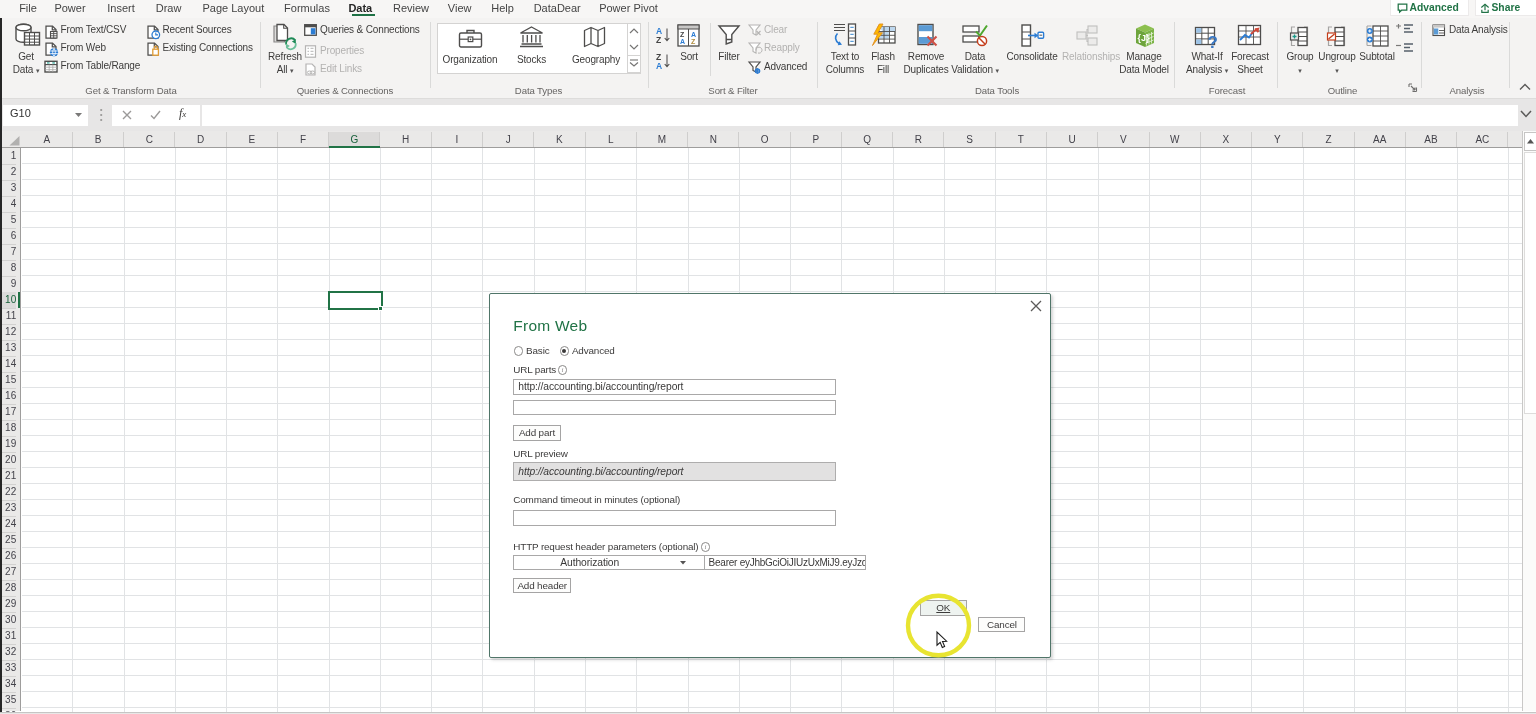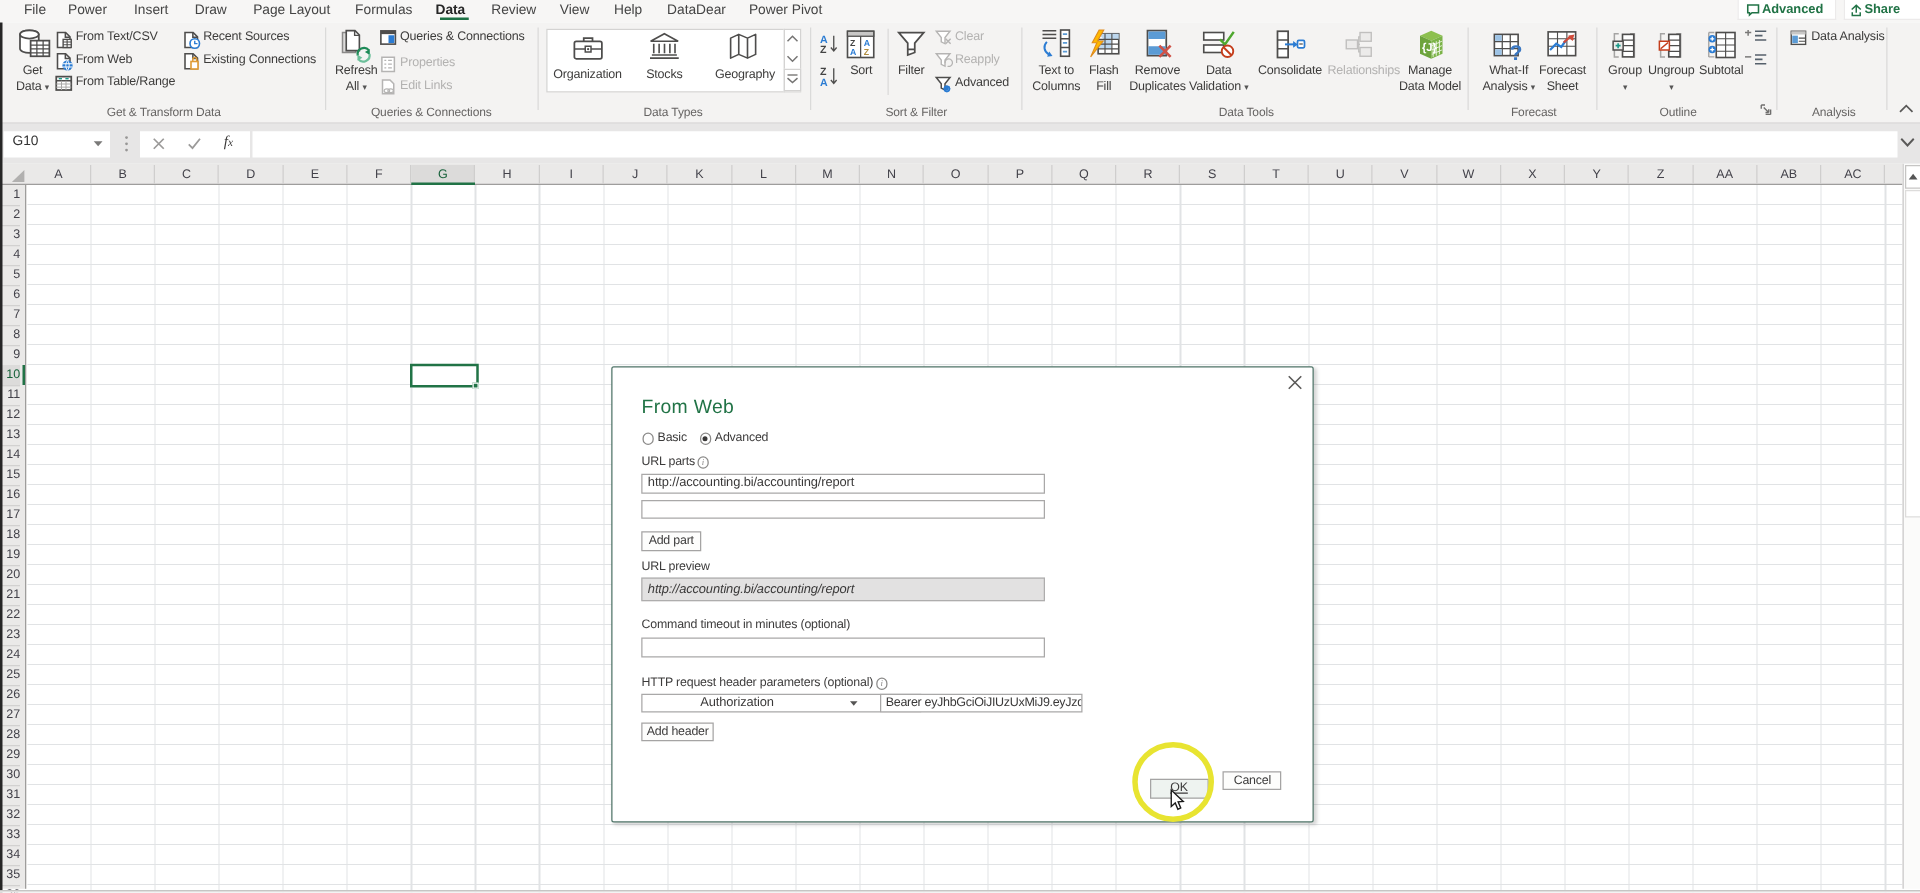--- a/index.html
+++ b/index.html
@@ -485,20 +485,20 @@
 <div class="dl" style="left:23.7px;top:199.8px;">Command timeout in minutes (optional)</div>
 <div class="din" style="left:23.7px;top:215.8px;width:316.5px;height:13.6px;"></div>
 <div class="dl" style="left:23.7px;top:246.5px;">HTTP request header parameters (optional)</div>
 <div class="info" style="left:211px;top:248.3px;">i</div>
 <div class="din" style="left:23.7px;top:261.2px;width:175.4px;height:12.8px;padding-left:46px;">Authorization</div>
 <svg style="left:190.5px;top:267px" width="6" height="4">
       <path d="M0 0 L3 3.6 L6 0" fill="#555453"></path>
     </svg>
 <div class="din" style="left:214px;top:261.2px;width:156px;height:12.8px;font-size:10px;letter-spacing:-0.25px;">Bearer eyJhbGciOiJIUzUxMiJ9.eyJzdW</div>
 <div class="dbtn" style="left:23.7px;top:283.4px;width:55.8px;height:13.2px;line-height:13.5px;">Add header</div>
-<div class="dbtn" style="left:430.2px;top:329px;width:45px;height:13.5px;line-height:13.8px;background:#eef3f0;text-decoration:underline;">OK</div>
+<div class="dbtn" style="left:430.2px;top:306px;width:45px;height:13.5px;line-height:13.8px;background:#eef3f0;text-decoration:underline;">OK</div>
 <div class="dbtn" style="left:488.8px;top:322.8px;width:45px;height:13.5px;line-height:13.8px;">Cancel</div>
 </div>
 <svg style="left:905px;top:593px" width="68" height="66">
     <ellipse cx="33.5" cy="32.5" rx="30.5" ry="29.8" fill="none" stroke="#e8e431" stroke-width="4.4"></ellipse>
   </svg>
 <svg style="left:935px;top:631px" width="14" height="19" viewBox="0 0 14 19">
 <path d="M2 1 L2 14.2 L5.2 11.4 L7.3 16.4 L9.6 15.4 L7.5 10.5 L11.6 10.2 Z" fill="#fff" stroke="#1a1a1a" stroke-width="1.1"></path>
   </svg>
 </body></html>

